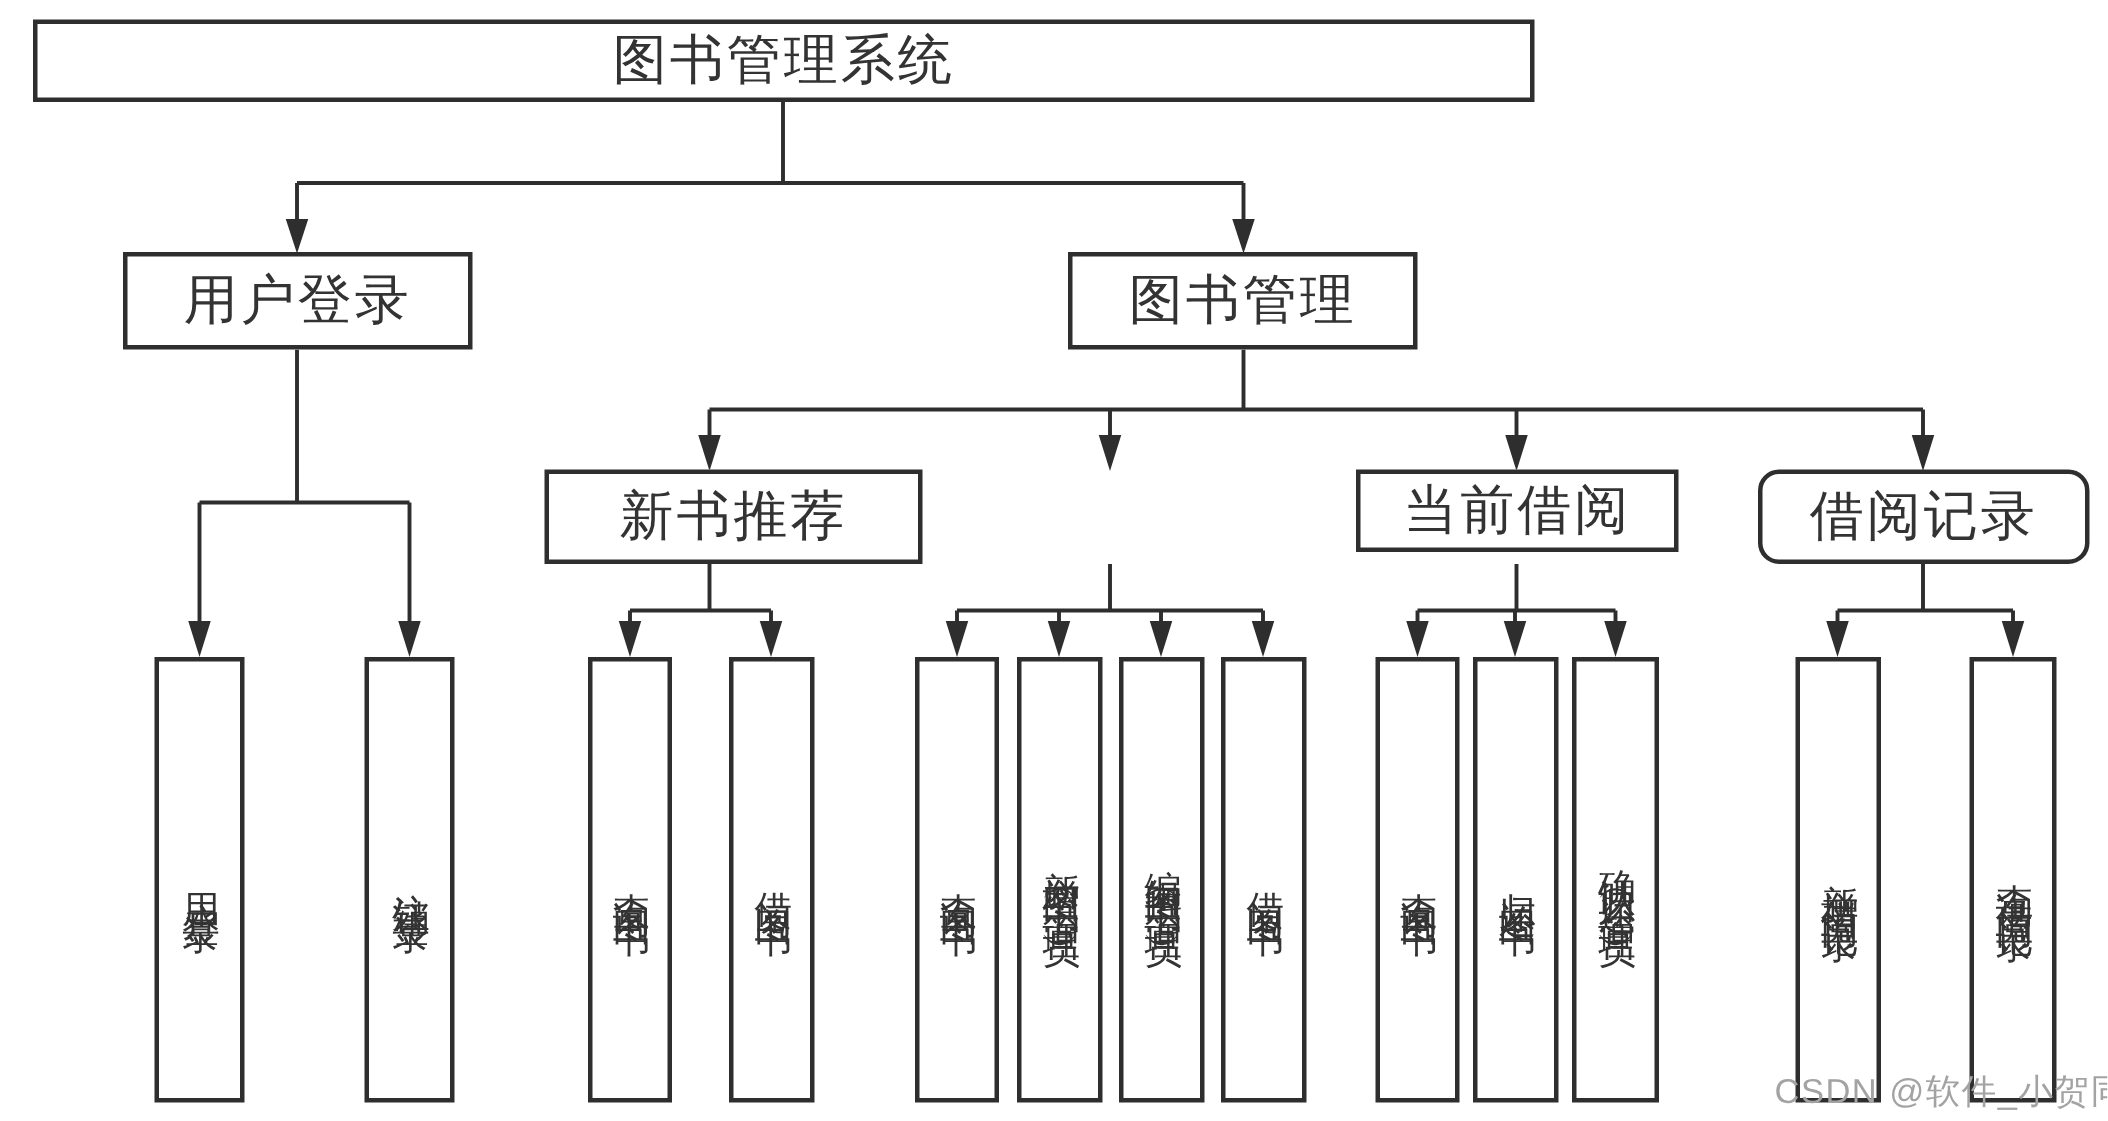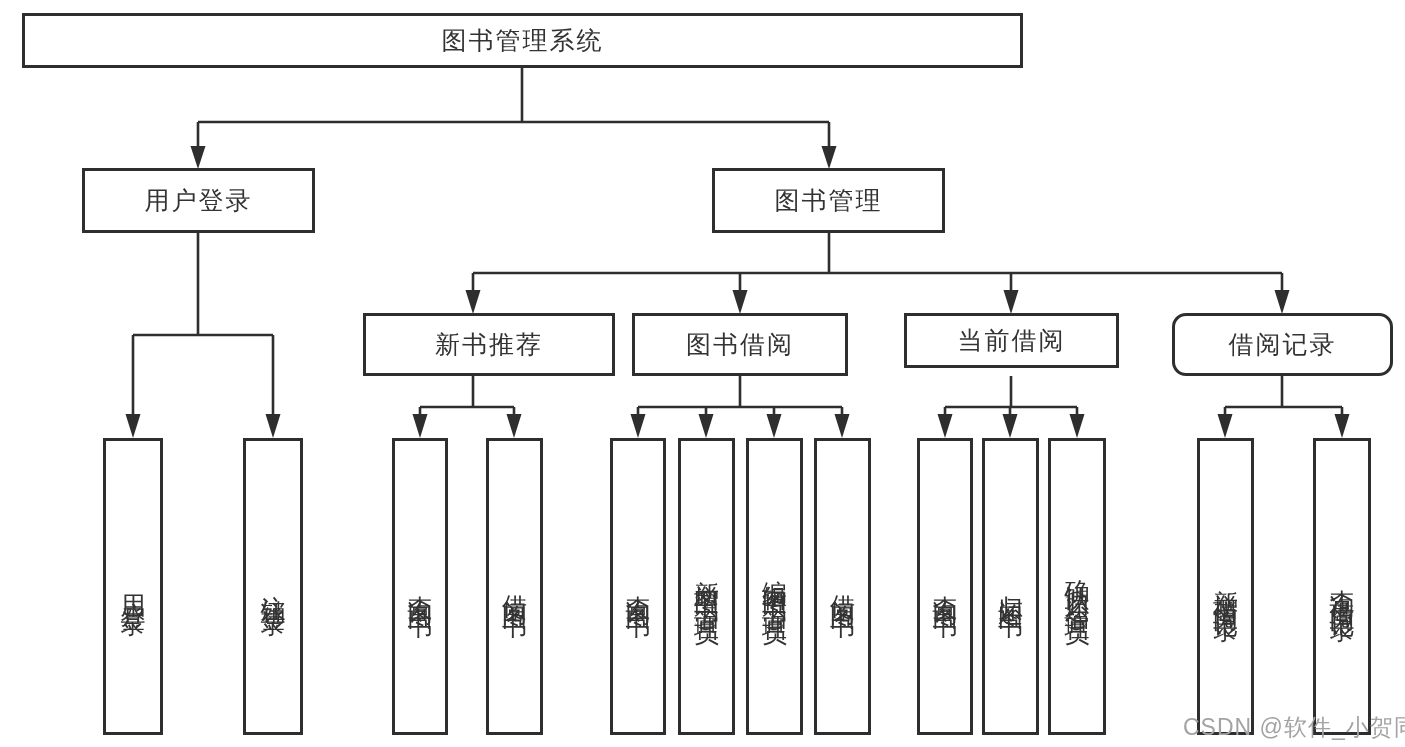--- a/index.html
+++ b/index.html
@@ -21,21 +21,21 @@
     position: absolute;
     box-sizing: border-box;
     background: #ffffff;
     border: 3px solid #2e2e2e;
     display: flex;
     align-items: center;
     justify-content: center;
     color: #333333;
   }
   .node .hlabel {
-    font-size: 25px;
+    font-size: 36px;
     letter-spacing: 2px;
     white-space: nowrap;
     color: #333333;
   }
   .node .vlabel {
     writing-mode: vertical-rl;
     text-orientation: mixed;
     font-size: 25px;
     letter-spacing: 6px;
     line-height: 1;
@@ -104,23 +104,20 @@
   <div class="node" style="left:82px; top:168px; width:233px; height:65px;">
     <span class="hlabel">用户登录</span>
   </div>
   <div class="node" style="left:712px; top:168px; width:233px; height:65px;">
     <span class="hlabel">图书管理</span>
   </div>
 
   <div class="node" style="left:363px; top:313px; width:252px; height:63px;">
     <span class="hlabel">新书推荐</span>
   </div>
-  <div class="node" style="left:632px; top:313px; width:216px; height:63px;">
-    <span class="hlabel">图书借阅</span>
-  </div>
   <div class="node" style="left:904px; top:313px; width:215px; height:55px;">
     <span class="hlabel">当前借阅</span>
   </div>
   <div class="node" style="left:1172px; top:313px; width:221px; height:63px;border-radius:14px;">
     <span class="hlabel">借阅记录</span>
   </div>
 
   <div class="node" style="left:103px; top:438px; width:60px; height:297px;">
     <span class="vlabel">用户登录</span>
   </div>

